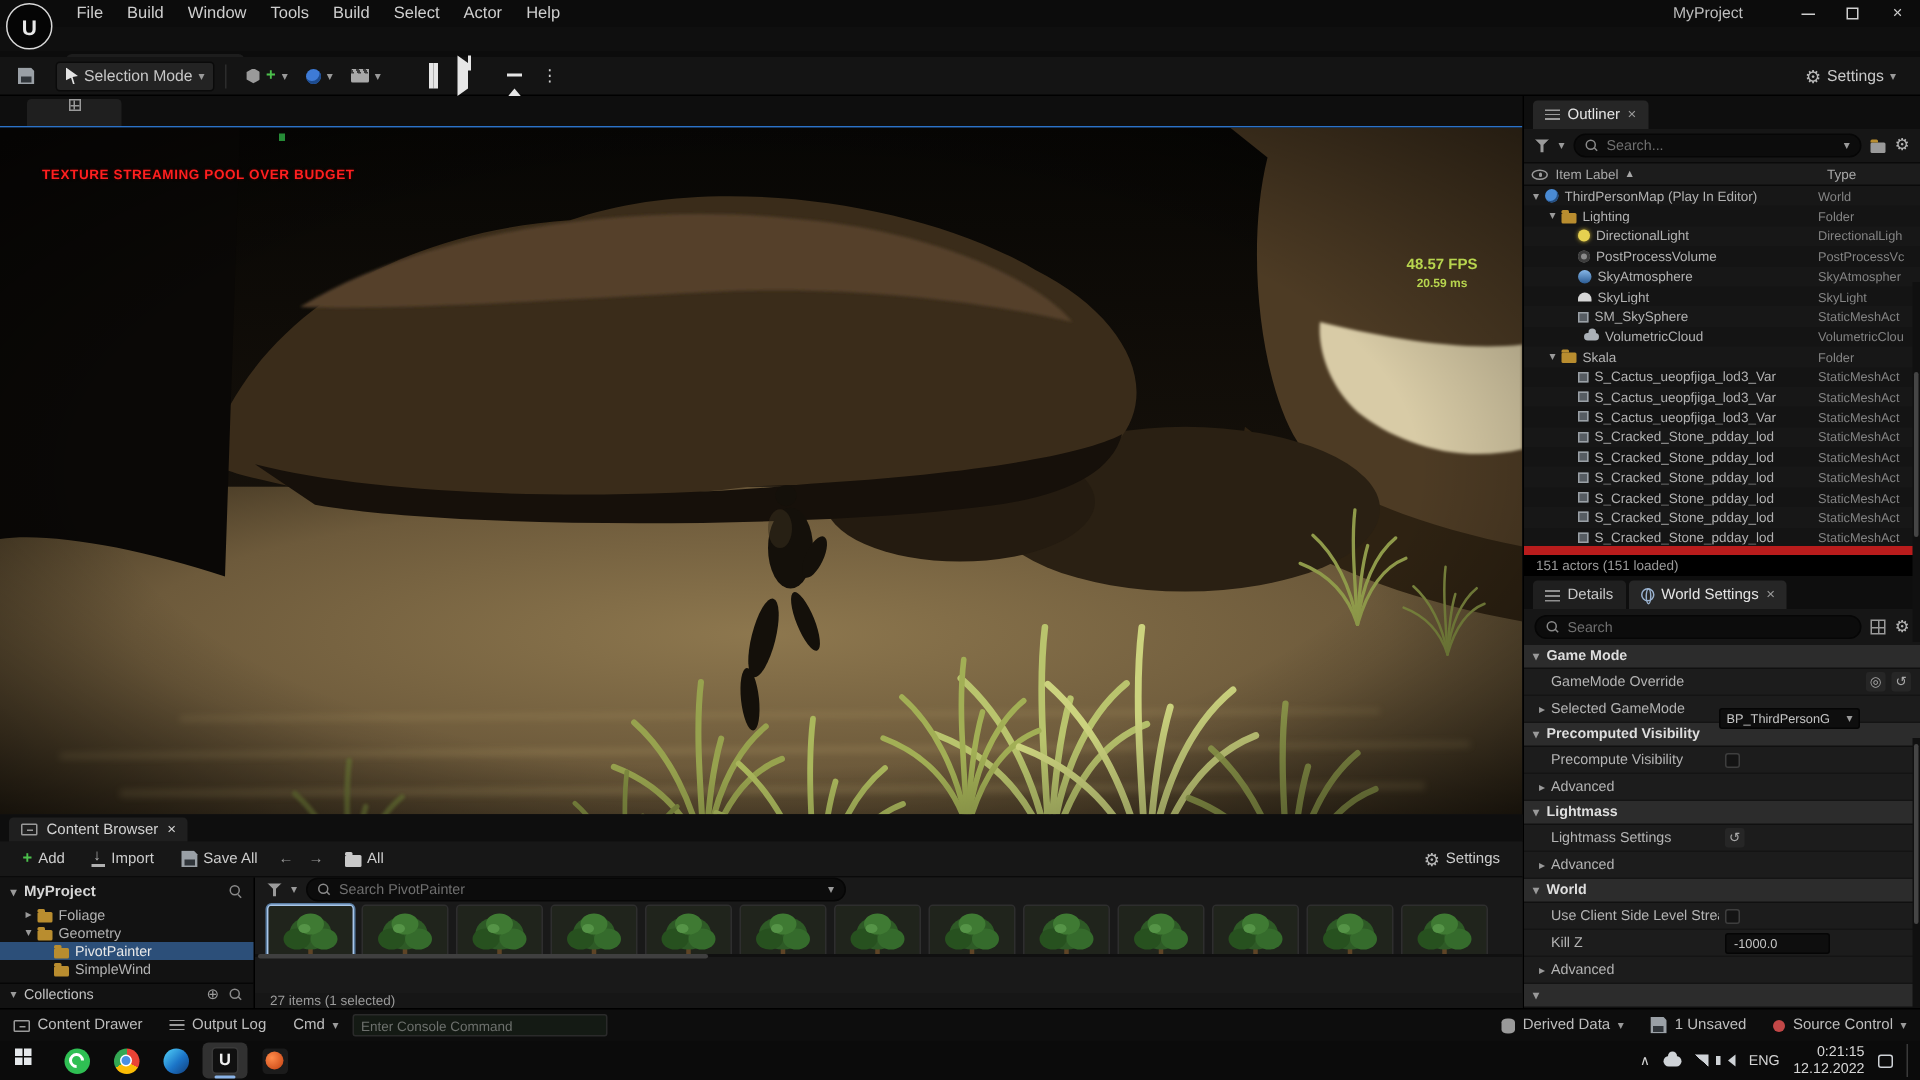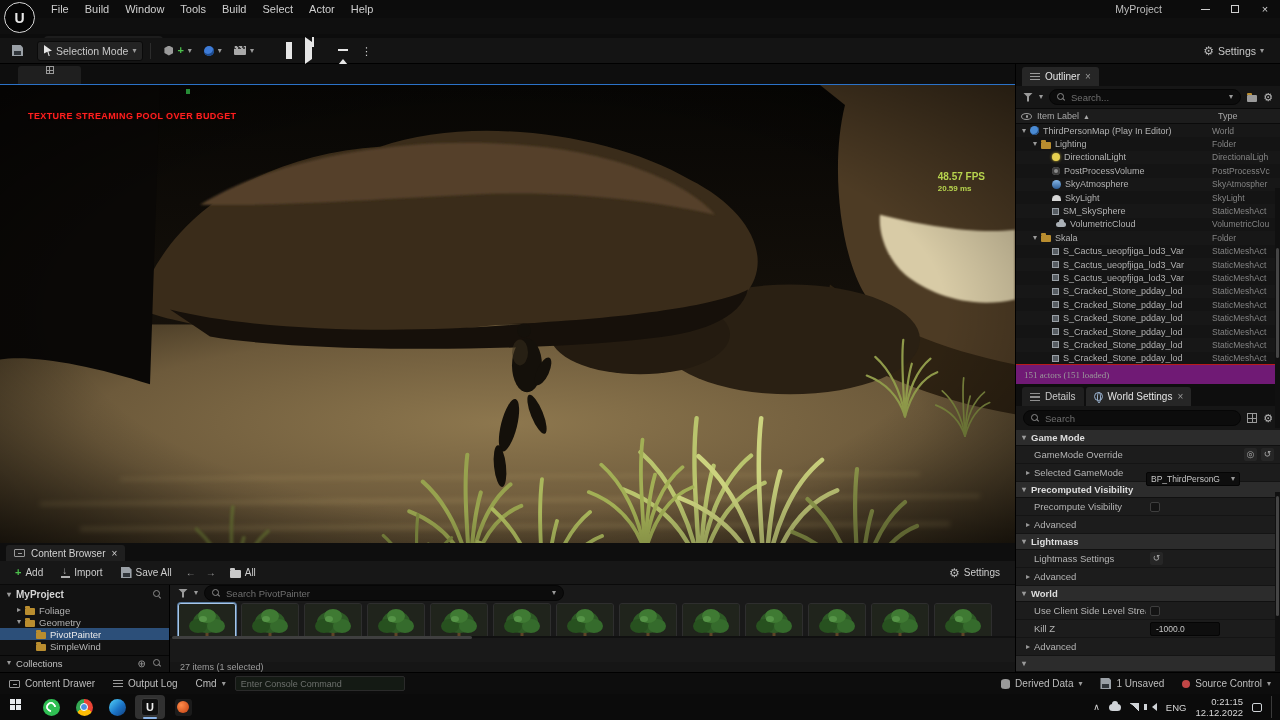--- a/index.html
+++ b/index.html
@@ -52,21 +52,21 @@
   .ic-eject::after{content:"";position:absolute;left:-5px;top:7px;width:10px;height:2px;background:#e6e6e6;}
   .dots{color:#cfcfcf;font-size:11px;line-height:1;}
 
   
   .vp-tabs{position:absolute;left:0;top:64px;width:1015px;height:20px;background:#0e0e0e;display:flex;align-items:flex-end;}
   .vp-tab{margin-left:18px;height:18px;background:#1f1f1f;border-radius:3px 3px 0 0;display:flex;align-items:center;gap:18px;padding:0 8px;font-size:10px;color:#d2d2d2;flex-direction:column;}
   .vp-tab .x{color:#9a9a9a;font-size:10px;}
   .viewport{position:absolute;left:0;top:84px;width:1015px;height:459px;border-top:1px solid #2b72c8;overflow:hidden;background:#0a0806;}
   .scene{position:absolute;left:0;top:0;width:100%;height:100%;}
   .vp-warning{position:absolute;left:28px;top:26px;color:#ff1f1f;font-size:9px;font-weight:bold;letter-spacing:.4px;text-shadow:0 0 2px #400;}
-  .vp-fps{position:absolute;right:30px;top:86px;text-align:left;color:#b7d44e;line-height:1.25;}
+  .vp-fps{position:absolute;right:30px;top:86px;text-align:center;color:#b7d44e;line-height:1.25;}
   .vp-fps .fps{font-size:10px;font-weight:bold;}
   .vp-fps .ms{font-size:8px;font-weight:bold;}
 
   
   .right-panel{position:absolute;left:1015px;top:64px;width:265px;height:608px;background:#151515;border-left:1px solid #000;}
   .panel-tabs{height:22px;background:#0e0e0e;display:flex;align-items:flex-end;gap:2px;padding-left:6px;}
   .p-tab{height:19px;background:#1f1f1f;border-radius:3px 3px 0 0;display:flex;align-items:center;gap:5px;padding:0 8px;font-size:10px;color:#c8c8c8;}
   .p-tab.active{background:#262626;color:#e4e4e4;}
   .p-tab .x{color:#9a9a9a;font-size:10px;}
   .ic-lines{width:10px;height:8px;background:repeating-linear-gradient(#9a9a9a 0 1px,transparent 1px 3px);}
@@ -90,21 +90,21 @@
   .ic-eye::after{content:"";position:absolute;left:3.5px;top:1.5px;width:2.5px;height:2.5px;border-radius:50%;background:#9a9a9a;}
   .oh-label{flex:1;display:flex;gap:4px;align-items:center;}
   .oh-type{width:62px;}
   .outliner-rows{height:240px;overflow:hidden;position:relative;background:#141414;}
   .o-row{height:13.4px;display:flex;align-items:center;gap:4px;font-size:9px;color:#b2b2b2;padding-right:68px;position:relative;}
   .o-row:nth-child(odd){background:#171717;}
   .o-label{overflow:hidden;white-space:nowrap;flex:1;}
   .o-type{position:absolute;right:8px;width:60px;color:#848484;font-size:8.5px;overflow:hidden;white-space:nowrap;}
   .o-scroll{position:absolute;right:0;top:0;width:5px;height:240px;background:#101010;}
   .o-scroll .thumb{position:absolute;left:1px;top:60px;width:3px;height:110px;background:#454545;border-radius:2px;}
-  .out-status{height:20px;display:flex;align-items:center;padding:0 8px;background:#701a75;border-top:1px solid #b91c1c;font-size:9px;color:#9b9b9b;font-family:Liberation Serif, serif;}
+  .out-status{height:20px;display:flex;align-items:center;padding:0 8px;background:#000000;border-top:6px solid #b91c1c;font-size:9px;color:#9b9b9b;}
 
   
   .ic-world{width:9px;height:9px;border-radius:50%;background:#4a8bd4;box-shadow:inset -1px -1px 0 #254e80;}
   .ic-folder{width:10px;height:7px;background:#b98d2f;border-radius:1px;position:relative;margin-top:2px;}
   .ic-folder::before{content:"";position:absolute;top:-2px;left:0;width:5px;height:2px;background:#b98d2f;border-radius:1px 1px 0 0;}
   .ic-sun{width:8px;height:8px;border-radius:50%;background:#e6d050;box-shadow:0 0 3px #c6ae35;}
   .ic-postprocess{width:8px;height:8px;border-radius:50%;background:#8b8b8b;box-shadow:inset 0 0 0 2px #3c3c3c;}
   .ic-sky{width:9px;height:9px;border-radius:50%;background:linear-gradient(#86b7e8,#2c5c94);}
   .ic-skylight{width:9px;height:6px;border-radius:5px 5px 0 0;background:#d6d6d6;}
   .ic-mesh{width:7px;height:7px;border:1px solid #9aa0a6;background:#565c62;}

